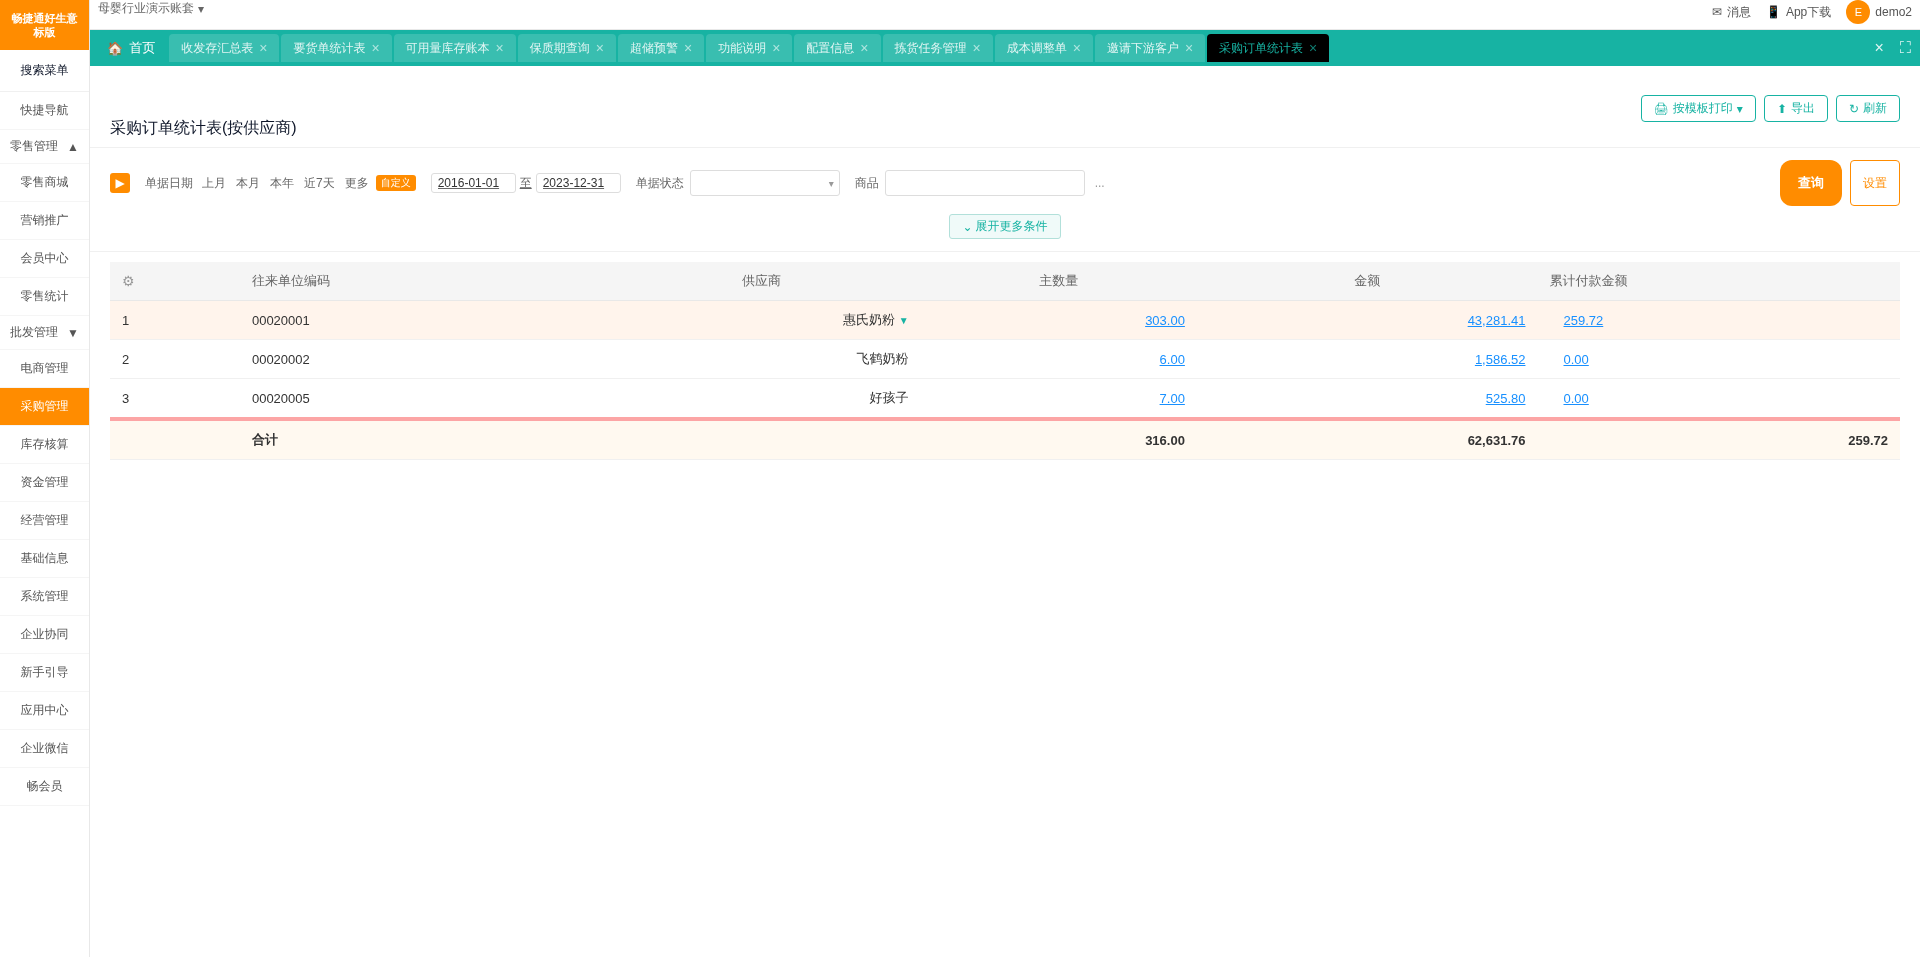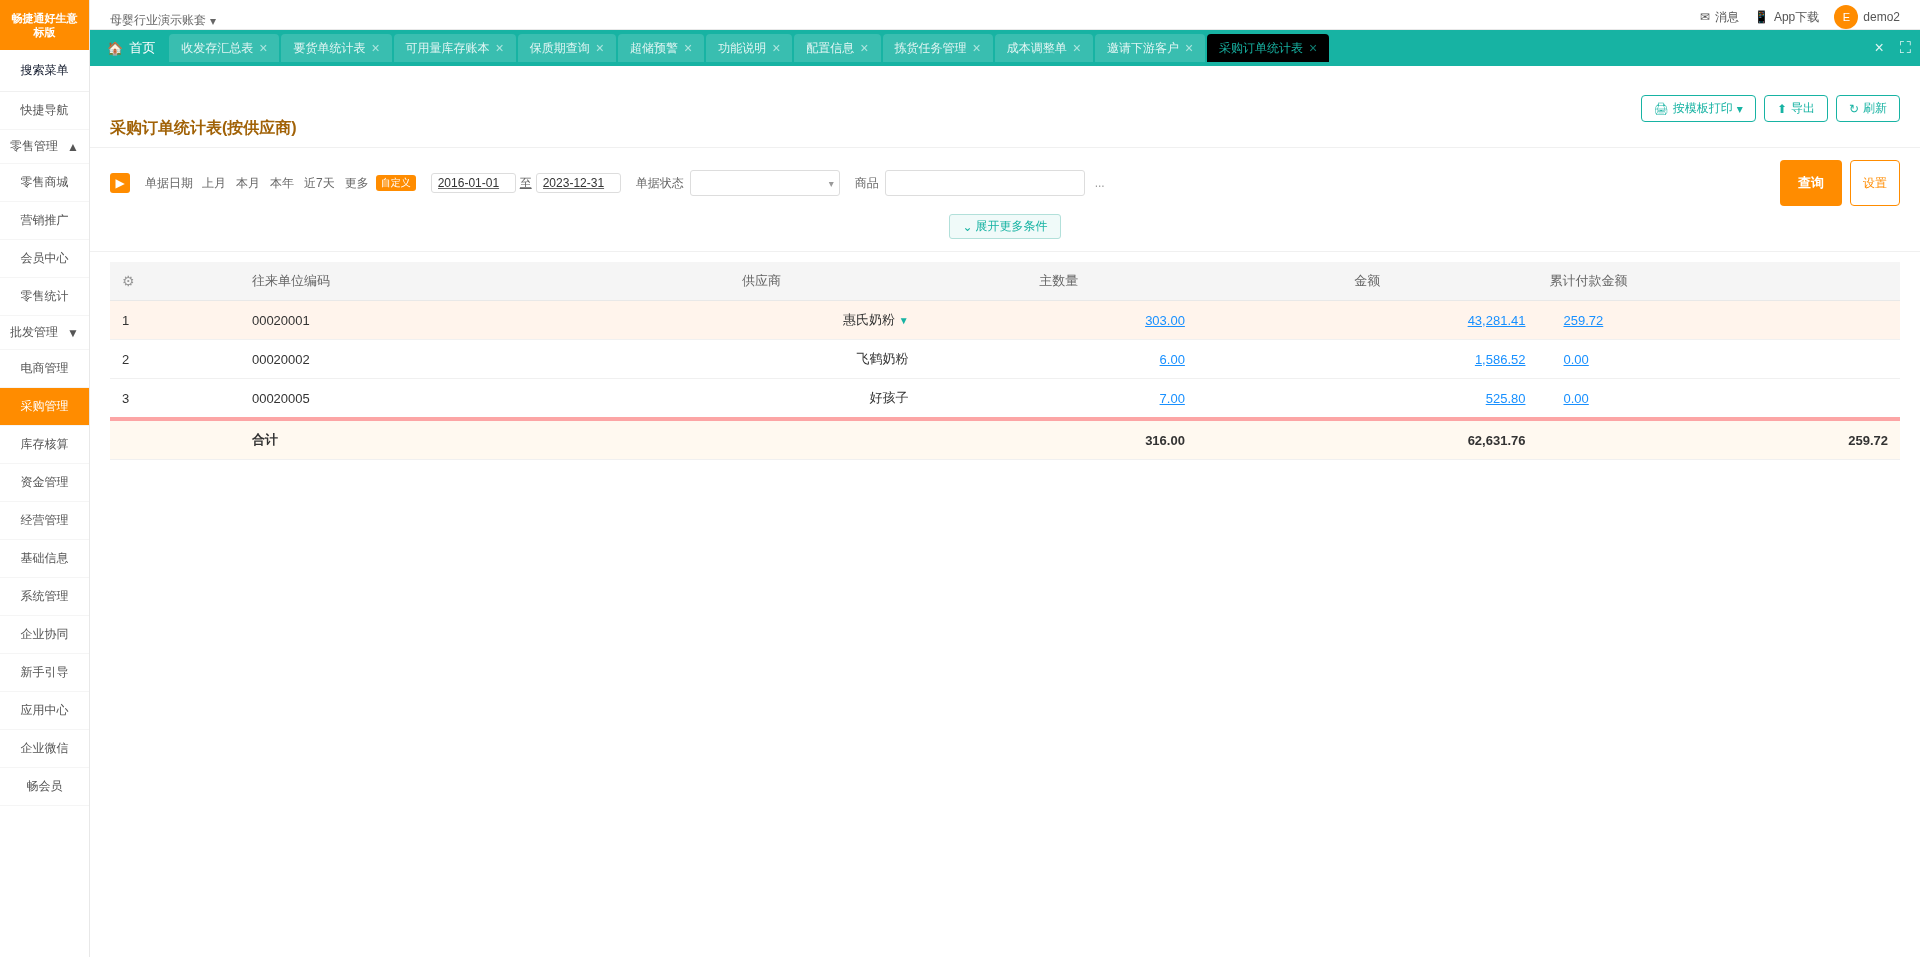--- a/index.html
+++ b/index.html
@@ -12,42 +12,42 @@
     .sidebar-search { padding: 8px 5px; width: 100%; text-align: center; border-bottom: 1px solid #f0f0f0; }
     .sidebar-search-label { color: #0f172a; font-size: 12px; display: block; padding: 4px 0; cursor: pointer; }
     .sidebar-nav-item { width: 100%; text-align: center; padding: 10px 5px; cursor: pointer; color: #555; font-size: 12px; border-bottom: 1px solid #f5f5f5; transition: background 0.2s; }
     .sidebar-nav-item.active { background: #ff8c00; color: #fff; }
     .sidebar-section-header { width: 100%; display: flex; justify-content: space-between; align-items: center; padding: 8px 10px; cursor: pointer; color: #555; font-size: 12px; border-bottom: 1px solid #f5f5f5; }
 
     
     .main { flex: 1; display: flex; flex-direction: column; height: 957px; overflow: hidden; }
 
     
-    .topbar { height: 30px; background: #fff; border-bottom: 1px solid #e8e8e8; display: flex; align-items: flex-end; justify-content: space-between; padding: 0 20px; flex-shrink: 0; }
+    .topbar { height: 30px; background: #fff; border-bottom: 1px solid #e8e8e8; display: flex; align-items: flex-start; justify-content: space-between; padding: 0 8px; flex-shrink: 0; }
     .topbar-left { display: flex; align-items: center; gap: 8px; font-size: 12px; color: #666; }
     .topbar-dropdown { display: flex; align-items: center; gap: 4px; cursor: pointer; }
     .topbar-right { display: flex; align-items: center; gap: 15px; font-size: 12px; color: #555; }
     .topbar-user { display: flex; align-items: center; gap: 5px; cursor: pointer; }
     .avatar { width: 24px; height: 24px; border-radius: 50%; background: #ff8c00; color: #fff; display: flex; align-items: center; justify-content: center; font-size: 11px; }
 
     
     .tabbar { height: 36px; background: #17b3a3; display: flex; align-items: center; padding: 0 5px; flex-shrink: 0; overflow-x: auto; gap: 2px; position: relative; }
     .tabbar::-webkit-scrollbar { display: none; }
     .tab-item { height: 28px; padding: 0 12px; display: flex; align-items: center; gap: 6px; cursor: pointer; border-radius: 4px 4px 0 0; font-size: 12px; color: rgba(255,255,255,0.85); background: rgba(255,255,255,0.15); white-space: nowrap; flex-shrink: 0; }
     .tab-item.active { background: #000000; color: #17b3a3; border-radius: 4px 4px 0 0; }
     .tab-item .tab-close { font-size: 14px; color: inherit; opacity: 0.7; }
     .tab-item.active .tab-close { color: #17b3a3; }
     .tab-home { background: transparent; color: #fff; font-size: 13px; }
     .tabbar-actions { margin-left: auto; display: flex; align-items: center; gap: 8px; flex-shrink: 0; }
     .tabbar-action-btn { color: #fff; font-size: 16px; cursor: pointer; opacity: 0.85; padding: 2px 4px; }
 
     
     .content { flex: 1; background: #fff; overflow-y: auto; padding: 0; }
     .page-header { padding: 12px 20px 8px 20px; border-bottom: 1px solid #f0f0f0; display: flex; align-items: center; justify-content: space-between; }
-    .page-title { font-size: 16px; font-weight: bold; color: #a16207; margin-top: 40px; }
+    .page-title { font-size: 16px; font-weight: normal; color: #0f172a; margin-top: 40px; }
     .page-header-actions { display: flex; align-items: center; gap: 8px; }
     .btn-print { border: 1px solid #17b3a3; color: #17b3a3; background: #fff; padding: 4px 12px; border-radius: 4px; cursor: pointer; font-size: 12px; display: flex; align-items: center; gap: 4px; }
     .btn-export { border: 1px solid #17b3a3; color: #17b3a3; background: #fff; padding: 4px 12px; border-radius: 4px; cursor: pointer; font-size: 12px; display: flex; align-items: center; gap: 4px; }
     .btn-refresh { border: 1px solid #17b3a3; color: #17b3a3; background: #fff; padding: 4px 12px; border-radius: 4px; cursor: pointer; font-size: 12px; display: flex; align-items: center; gap: 4px; }
 
     
     .filter-area { padding: 12px 20px; background: #fff; border-bottom: 1px solid #f0f0f0; }
     .filter-row { display: flex; align-items: center; gap: 15px; flex-wrap: wrap; }
     .filter-collapse-btn { width: 20px; height: 20px; background: #ff8c00; color: #fff; border: none; border-radius: 3px; cursor: pointer; font-size: 12px; display: flex; align-items: center; justify-content: center; flex-shrink: 0; }
     .filter-group { display: flex; align-items: center; gap: 6px; }
@@ -55,21 +55,21 @@
     .filter-date-shortcuts { display: flex; gap: 4px; align-items: center; }
     .date-shortcut { color: #666; font-size: 12px; cursor: pointer; padding: 1px 3px; }
     .date-range { display: flex; align-items: center; gap: 4px; font-size: 12px; color: #666; text-decoration: underline; }
     .date-input { border: 1px solid #ddd; border-radius: 3px; padding: 2px 6px; font-size: 12px; color: #333; width: 85px; }
     .custom-badge { background: #ff8c00; color: #fff; font-size: 10px; padding: 1px 5px; border-radius: 3px; }
     .filter-select-wrap { position: relative; display: flex; align-items: center; }
     .filter-select { border: 1px solid #ddd; border-radius: 3px; padding: 3px 24px 3px 8px; font-size: 12px; color: #333; min-width: 150px; appearance: none; background: #fff; cursor: pointer; height: 26px; }
     .select-arrow { position: absolute; right: 6px; color: #999; font-size: 10px; pointer-events: none; }
     .filter-text-input { border: 1px solid #ddd; border-radius: 3px; padding: 3px 8px; font-size: 12px; color: #333; min-width: 200px; height: 26px; }
     .filter-more-btn { color: #999; font-size: 12px; cursor: pointer; padding: 0 4px; }
-    .btn-query { background: #ff8c00; color: #fff; border: none; padding: 14px 18px; border-radius: 4px; cursor: pointer; font-size: 13px; font-weight: bold; }
+    .btn-query { background: #ff8c00; color: #fff; border: none; padding: 14px 18px; border-radius: 12px; cursor: pointer; font-size: 13px; font-weight: bold; }
     .btn-setting { background: #fff; color: #ff8c00; border: 1px solid #ff8c00; padding: 5px 12px; border-radius: 4px; cursor: pointer; font-size: 12px; }
     .expand-more-row { display: flex; justify-content: center; margin-top: 8px; }
     .expand-more-btn { color: #17b3a3; font-size: 12px; cursor: pointer; display: flex; align-items: center; gap: 3px; background: #f0faf9; border: 1px solid #b2e0da; border-radius: 3px; padding: 3px 12px; }
 
     
     .table-wrap { padding: 0 20px 20px 20px; }
     table { width: 100%; border-collapse: collapse; margin-top: 10px; }
     thead tr { background: #f5f5f5; }
     th { padding: 10px 12px; text-align: left; font-size: 13px; color: #666; border-bottom: 1px solid #e8e8e8; font-weight: normal; white-space: nowrap; }
     th:nth-child(3), th:nth-child(4), th:nth-child(5) { text-align: center; }

